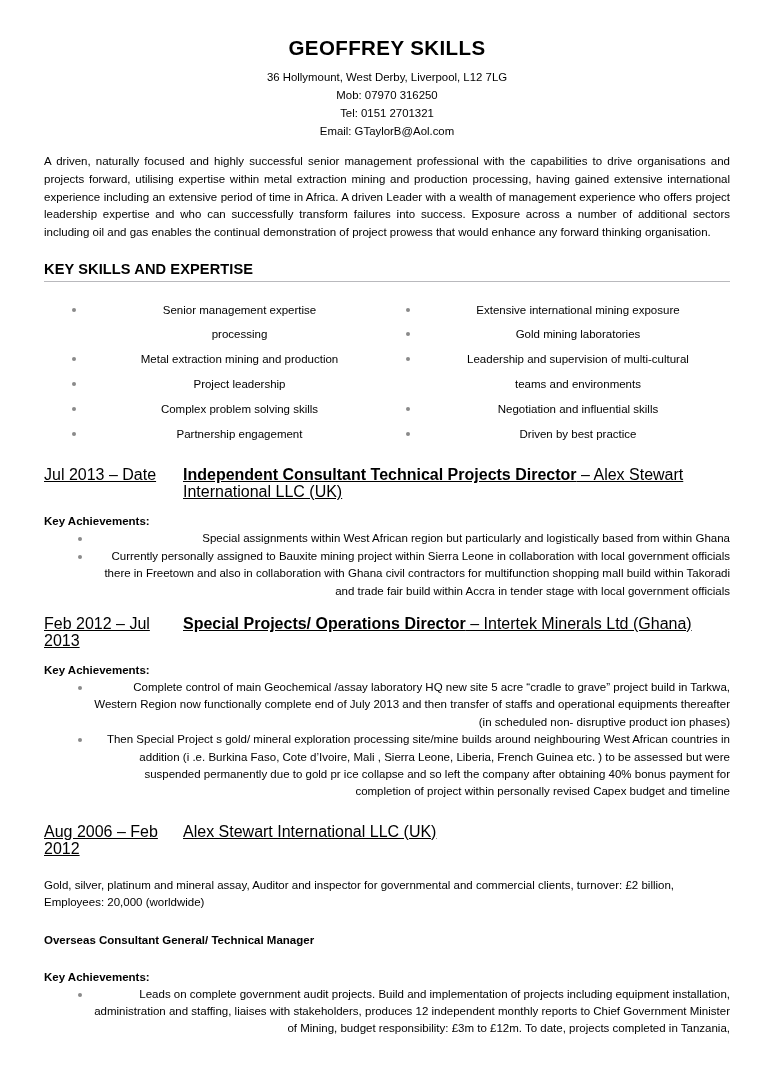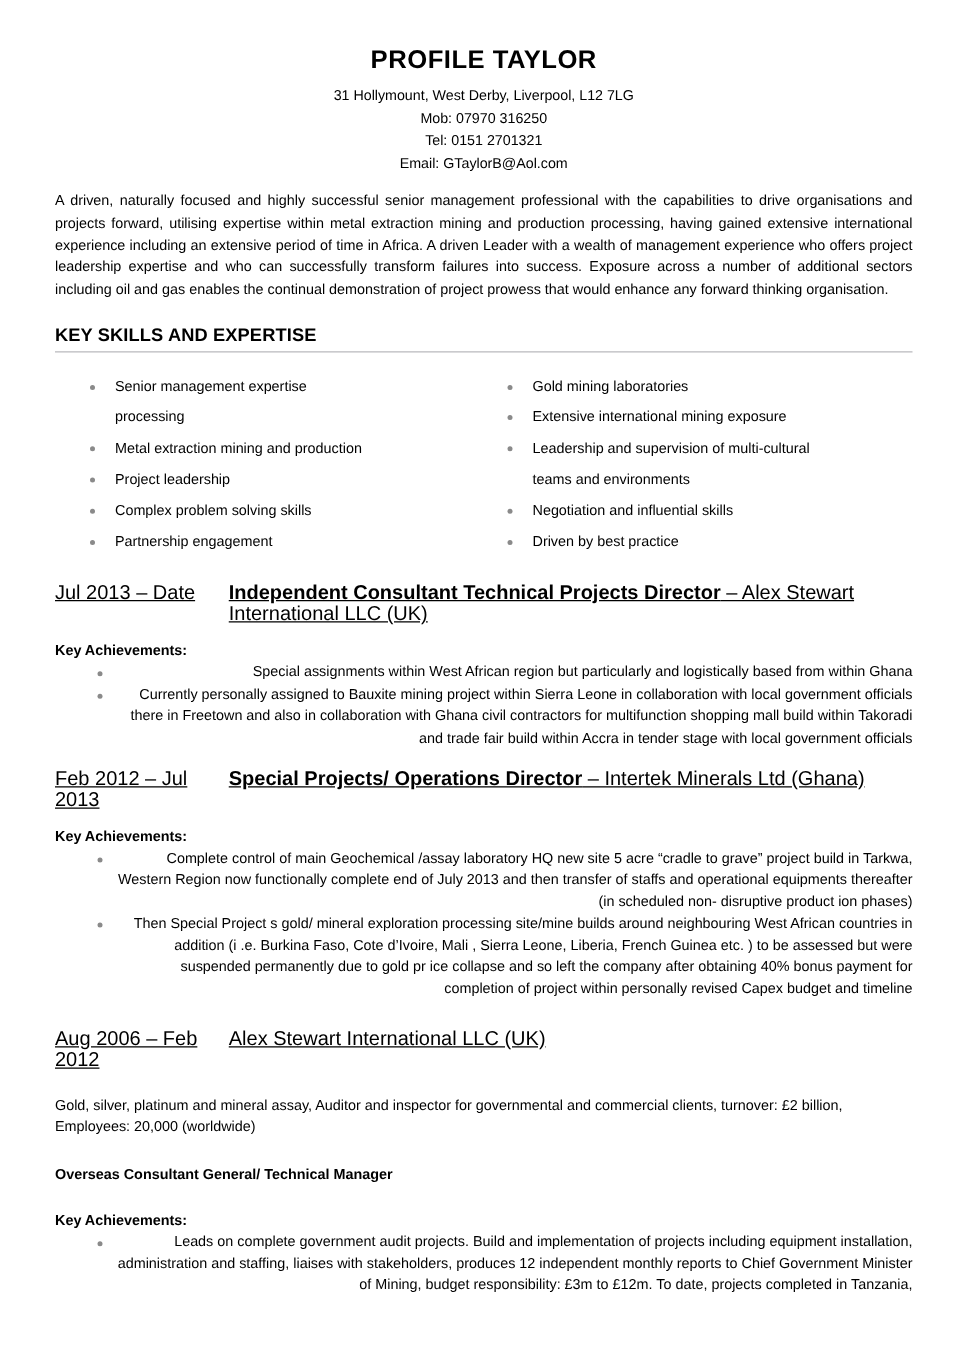--- a/index.html
+++ b/index.html
@@ -62,20 +62,21 @@
   }
 
   
   .skills-wrap {
     display: flex;
     margin-top: 16px;
   }
   .skills-col {
     width: 50%;
     box-sizing: border-box;
+    text-align: center;
   }
   .skills-col.left  { padding-left: 26px; }
   .skills-col.right { padding-left: 17px; }
   .skill-item {
     position: relative;
     font-size: 11.5px;
     line-height: 24.8px;
     padding-left: 22px;
     margin: 0;
   }
@@ -143,42 +144,42 @@
   .spacer-13 { height: 13px; }
   .spacer-20 { height: 20px; }
   .spacer-22 { height: 22px; }
 </style>
 </head>
 <body>
 
 <div class="page">
 
   <div>
-    <h1 class="doc-name">PROFILE TAYLOR</h1>
-    <p class="contact-line">31 Hollymount, West Derby, Liverpool, L12 7LG</p>
+    <h1 class="doc-name">GEOFFREY SKILLS</h1>
+    <p class="contact-line">36 Hollymount, West Derby, Liverpool, L12 7LG</p>
     <p class="contact-line">Mob: 07970 316250</p>
     <p class="contact-line">Tel: 0151 2701321</p>
     <p class="contact-line">Email: GTaylorB@Aol.com</p>
   </div>
 
   <p class="profile-text">A driven, naturally focused and highly successful senior management professional with the capabilities to drive organisations and projects forward, utilising expertise within metal extraction mining and production processing, having gained extensive international experience including an extensive period of time in Africa. A driven Leader with a wealth of management experience who offers project leadership expertise and who can successfully transform failures into success. Exposure across a number of additional sectors including oil and gas enables the continual demonstration of project prowess that would enhance any forward thinking organisation.</p>
 
   <h2 class="section-head sec-skills">KEY SKILLS AND EXPERTISE</h2>
   <div class="skills-wrap">
     <div class="skills-col left">
       <p class="skill-item">Senior management expertise</p>
       <p class="skill-item cont">processing</p>
       <p class="skill-item">Metal extraction mining and production</p>
       <p class="skill-item">Project leadership</p>
       <p class="skill-item">Complex problem solving skills</p>
       <p class="skill-item">Partnership engagement</p>
     </div>
     <div class="skills-col right">
+      <p class="skill-item">Extensive international mining exposure</p>
       <p class="skill-item">Gold mining laboratories</p>
-      <p class="skill-item">Extensive international mining exposure</p>
       <p class="skill-item">Leadership and supervision of multi-cultural</p>
       <p class="skill-item cont">teams and environments</p>
       <p class="skill-item">Negotiation and influential skills</p>
       <p class="skill-item">Driven by best practice</p>
     </div>
   </div>
 
 
   <div class="spacer-20"></div>
   <div class="job-head">

